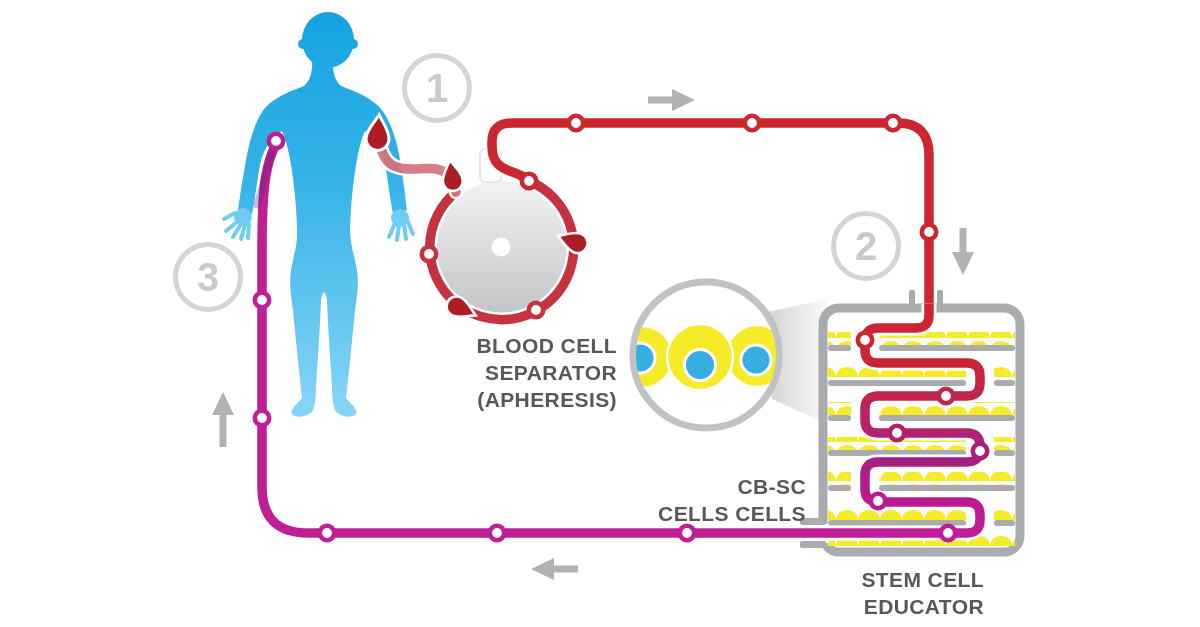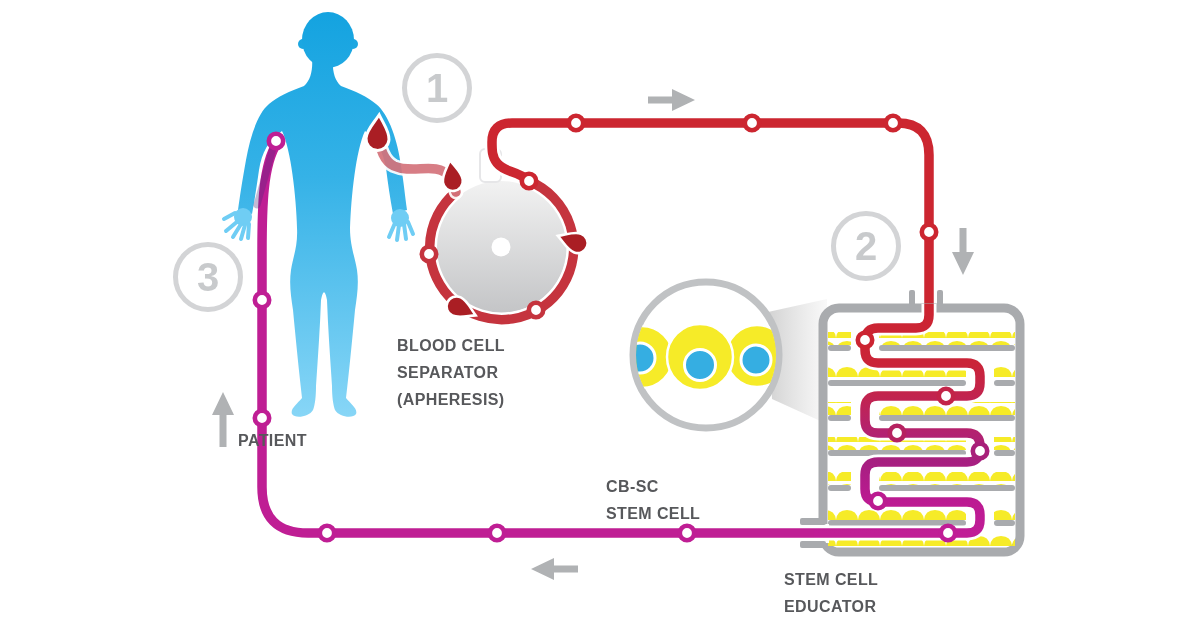--- a/index.html
+++ b/index.html
@@ -2,22 +2,22 @@
 <html><head>
 <meta charset="utf-8">
 <style>
   html,body{margin:0;padding:0;background:#ffffff;}
   #stage{
     position:relative;width:1200px;height:627px;background:#ffffff;overflow:hidden;
     font-family:"Liberation Sans",sans-serif;
   }
   #diagram-svg{position:absolute;left:0;top:0;}
   .lbl{
-    position:absolute;font-weight:700;color:#57585b;text-align:left;
-    white-space:pre-line;font-size:16px;line-height:27px;letter-spacing:.4px;
+    position:absolute;font-weight:700;color:#57585b;text-align:right;
+    white-space:pre-line;font-size:21px;line-height:27px;letter-spacing:.4px;
   }
   .step{
     position:absolute;box-sizing:content-box;width:60px;height:60px;border:5px solid #d3d4d6;
     border-radius:50%;display:flex;align-items:center;justify-content:center;
     font-weight:700;font-size:40px;color:#c8cacc;background:transparent;
   }
 </style>
 </head>
 <body>
 
@@ -245,22 +245,21 @@
 <div class="step" style="left:402px;top:53px;">
   <span>1</span>
 </div>
 <div class="step" style="left:831px;top:211px;">
   <span>2</span>
 </div>
 <div class="step" style="left:173px;top:242px;">
   <span>3</span>
 </div>
 
-<div class="lbl" style="left:238px;top:427px;width:180px;">PATIENT</div>
 <div class="lbl" style="left:397px;top:332px;width:220px;">BLOOD CELL
 SEPARATOR
 (APHERESIS)</div>
 <div class="lbl" style="left:606px;top:473px;width:200px;">CB-SC
-STEM CELL</div>
+CELLS CELLS</div>
 <div class="lbl" style="left:784px;top:566px;width:200px;">STEM CELL
 EDUCATOR</div>
 
 </div>
 
 </body></html>

